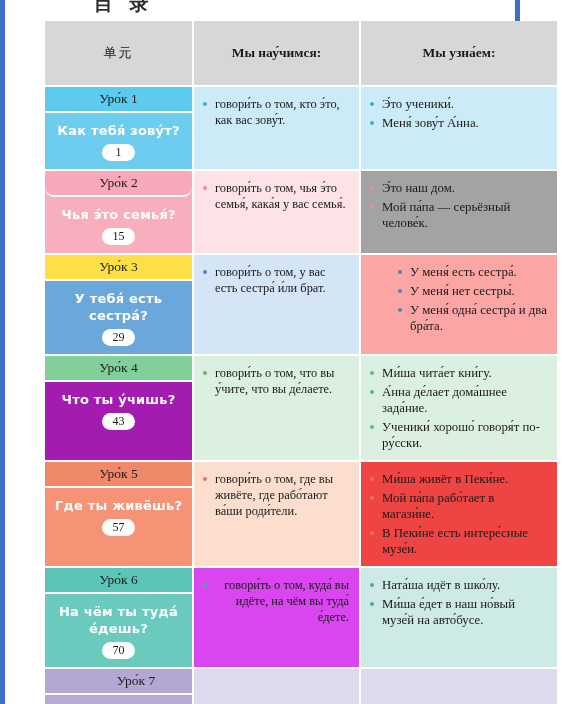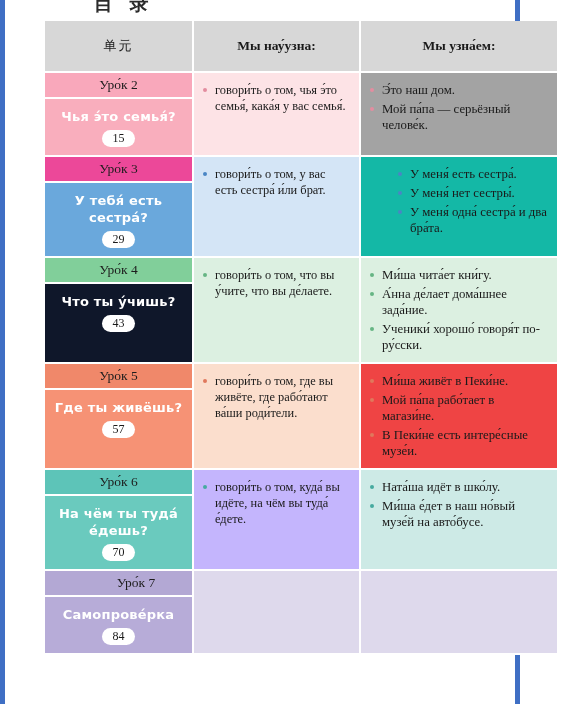--- a/index.html
+++ b/index.html
@@ -58,21 +58,21 @@
     background: #d7d7d7;
     border-right: 2px solid #ffffff;
     border-bottom: 2px solid #ffffff;
     height: 40px;
     font-family: "Liberation Serif", "DejaVu Serif", serif;
     font-size: 13.5px;
     font-weight: 700;
     color: #1a1a1a;
     text-align: center;
     vertical-align: middle;
-    padding: 5px;
+    padding: 12px;
   }
   thead th:last-child { border-right: none; }
   thead th.h-unit {
     font-family: "DejaVu Sans", sans-serif;
     font-size: 13px;
     font-weight: 400;
     letter-spacing: 2px;
   }
 
   tbody td {
@@ -159,62 +159,79 @@
 
     <table class="toc-table">
       <colgroup>
         <col class="c-unit">
           <col class="c-learn">
           <col class="c-know">
       </colgroup>
       <thead>
         <tr>
           <th class="h-unit">单元</th>
-          <th>Мы нау́узна:</th>
+          <th>Мы нау́чимся:</th>
           <th>Мы узна́ем:</th>
         </tr>
       </thead>
       <tbody id="toc-body">
           <tr>
+            <td class="unit-cell" style="background: rgb(108, 205, 239);">
+              <div class="unit-band" style="background: rgb(92, 203, 239);">Уро́к 1</div>
+              <div class="unit-body"><div class="unit-title">Как тебя́ зову́т?</div><span class="page-badge">1</span></div>
+            </td>
+            <td class="list-cell learn-cell" style="background: rgb(203, 235, 247);">
+              <ul class="bul" style="--bullet: #49a8c9;">
+                <li>говори́ть о том, кто э́то, как вас зову́т.</li>
+              </ul>
+            </td>
+            <td class="list-cell know-cell" style="background: rgb(203, 235, 247);">
+              <ul class="bul" style="--bullet: #49a8c9;">
+                <li>Э́то ученики́.</li>
+                <li>Меня́ зову́т А́нна.</li>
+              </ul>
+            </td>
+          </tr>
+          <tr>
             <td class="unit-cell" style="background: rgb(249, 174, 189);">
-              <div class="unit-band" style="background: rgb(249, 168, 187);">Уро́к 2</div>
+              <div class="unit-band" style="background: rgb(249, 168, 187); border-radius: 9px;">Уро́к 2</div>
               <div class="unit-body"><div class="unit-title">Чья э́то семья́?</div><span class="page-badge">15</span></div>
             </td>
             <td class="list-cell learn-cell" style="background: rgb(253, 227, 230);">
               <ul class="bul" style="--bullet: #e38da0;">
                 <li>говори́ть о том, чья э́то семья́, кака́я у вас семья́.</li>
               </ul>
             </td>
             <td class="list-cell know-cell" style="background: #a3a3a3;">
               <ul class="bul" style="--bullet: #e38da0;">
                 <li>Э́то наш дом.</li>
                 <li>Мой па́па — серьёзный челове́к.</li>
               </ul>
             </td>
           </tr>
           <tr>
             <td class="unit-cell" style="background: rgb(106, 168, 220);">
-              <div class="unit-band" style="background: #ec4899;">Уро́к 3</div>
+              <div class="unit-band" style="background: #fde047;">Уро́к 3</div>
               <div class="unit-body"><div class="unit-title">У тебя́ есть сестра́?</div><span class="page-badge">29</span></div>
             </td>
             <td class="list-cell learn-cell" style="background: rgb(212, 229, 246);">
               <ul class="bul" style="--bullet: #4a86c4;">
                 <li>говори́ть о том, у вас есть сестра́ и́ли брат.</li>
               </ul>
             </td>
-            <td class="list-cell know-cell" style="background: #14b8a6; padding-left: 36px;">
+            <td class="list-cell know-cell" style="background: #fca5a5; padding-left: 36px;">
               <ul class="bul" style="--bullet: #4a86c4;">
                 <li>У меня́ есть сестра́.</li>
                 <li>У меня́ нет сестры́.</li>
                 <li>У меня́ одна́ сестра́ и два бра́та.</li>
               </ul>
             </td>
           </tr>
           <tr>
-            <td class="unit-cell" style="background: #0f172a;">
+            <td class="unit-cell" style="background: #a21caf;">
               <div class="unit-band" style="background: rgb(129, 207, 154);">Уро́к 4</div>
               <div class="unit-body"><div class="unit-title">Что ты у́чишь?</div><span class="page-badge">43</span></div>
             </td>
             <td class="list-cell learn-cell" style="background: rgb(220, 240, 225);">
               <ul class="bul" style="--bullet: #66b584;">
                 <li>говори́ть о том, что вы у́чите, что вы де́лаете.</li>
               </ul>
             </td>
             <td class="list-cell know-cell" style="background: rgb(220, 240, 225);">
               <ul class="bul" style="--bullet: #66b584;">
@@ -240,21 +257,21 @@
                 <li>Мой па́па рабо́тает в магази́не.</li>
                 <li>В Пеки́не есть интере́сные музе́и.</li>
               </ul>
             </td>
           </tr>
           <tr>
             <td class="unit-cell" style="background: rgb(106, 202, 190);">
               <div class="unit-band" style="background: rgb(93, 196, 184);">Уро́к 6</div>
               <div class="unit-body"><div class="unit-title">На чём ты туда́ е́дешь?</div><span class="page-badge">70</span></div>
             </td>
-            <td class="list-cell learn-cell" style="background: #c4b5fd;">
+            <td class="list-cell learn-cell" style="background: #d946ef; text-align: right;">
               <ul class="bul" style="--bullet: #46aaa0;">
                 <li>говори́ть о том, куда́ вы идёте, на чём вы туда́ е́дете.</li>
               </ul>
             </td>
             <td class="list-cell know-cell" style="background: rgb(205, 234, 230);">
               <ul class="bul" style="--bullet: #46aaa0;">
                 <li>Ната́ша идёт в шко́лу.</li>
                 <li>Ми́ша е́дет в наш но́вый музе́й на авто́бусе.</li>
               </ul>
             </td>

